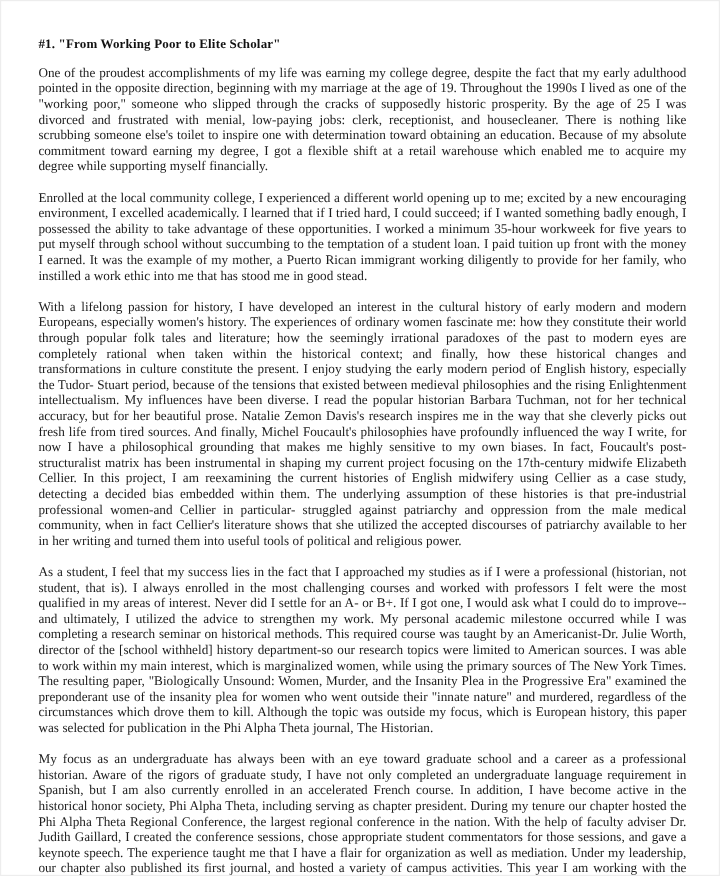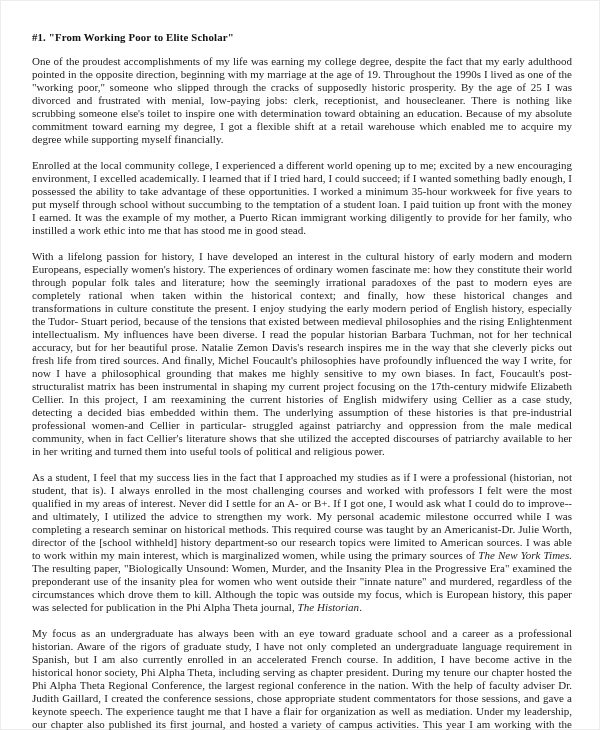--- a/index.html
+++ b/index.html
@@ -45,21 +45,20 @@
     text-justify: inter-word;
     margin: 0 0 12.5px 0;
     color: #1c1c1c;
     word-spacing: 0.15px;
     -webkit-font-smoothing: none;
   }
   .para:last-child {
     margin-bottom: 0;
   }
   .ital {
-    font-style: italic;
   }
 </style>
 </head>
 <body>
 
 <div id="page">
   <div id="doc-body">
     <h1 class="doc-title">#1.  "From Working Poor to Elite Scholar"</h1>
     <div id="paragraph-container">
         <p class="para"><span>One of the proudest accomplishments of my life was earning my college degree, despite the fact that my early adulthood pointed in the opposite direction, beginning with my marriage at the age of 19. Throughout the 1990s I lived as one of the "working poor," someone who slipped through the cracks of supposedly historic prosperity. By the age of 25 I was divorced and frustrated with menial, low-paying jobs: clerk, receptionist, and housecleaner. There is nothing like scrubbing someone else's toilet to inspire one with determination toward obtaining an education. Because of my absolute commitment toward earning my degree, I got a flexible shift at a retail warehouse which enabled me to acquire my degree while supporting myself financially.</span></p>

